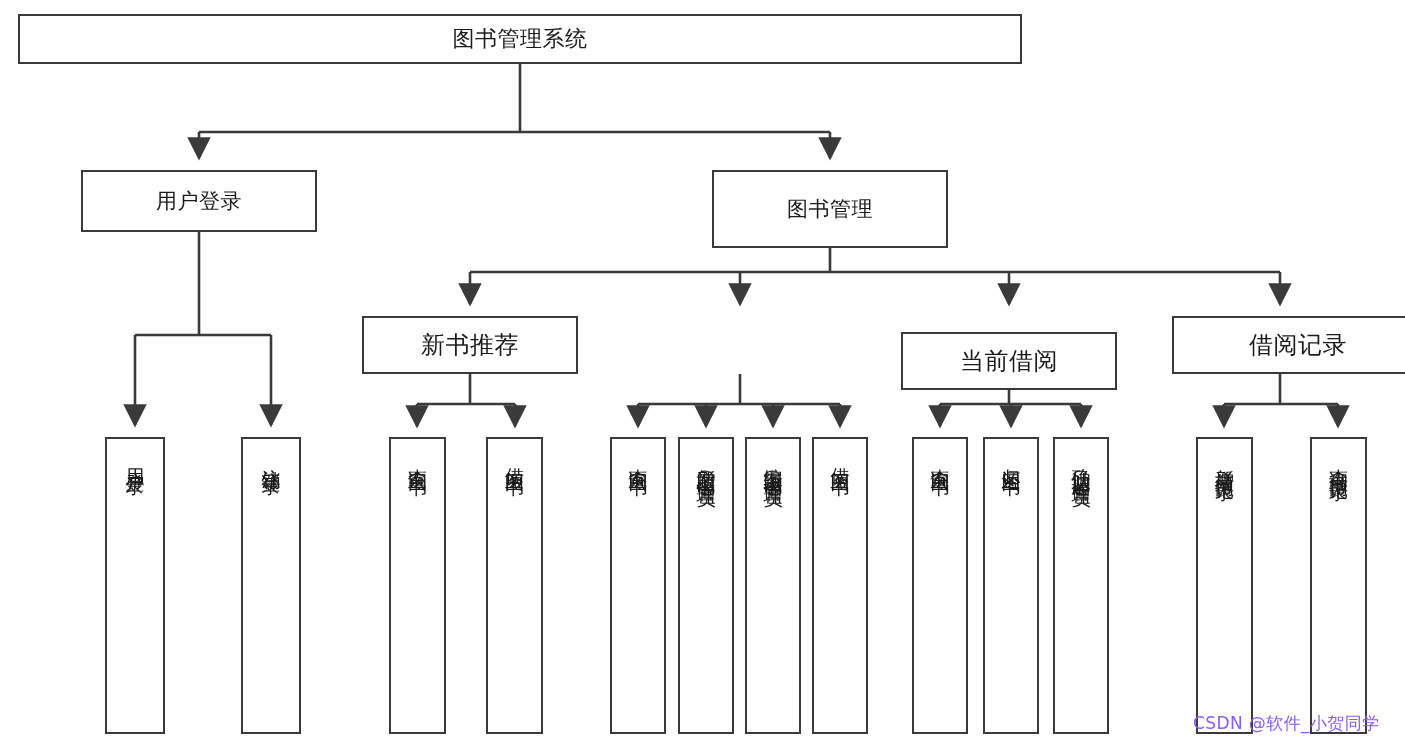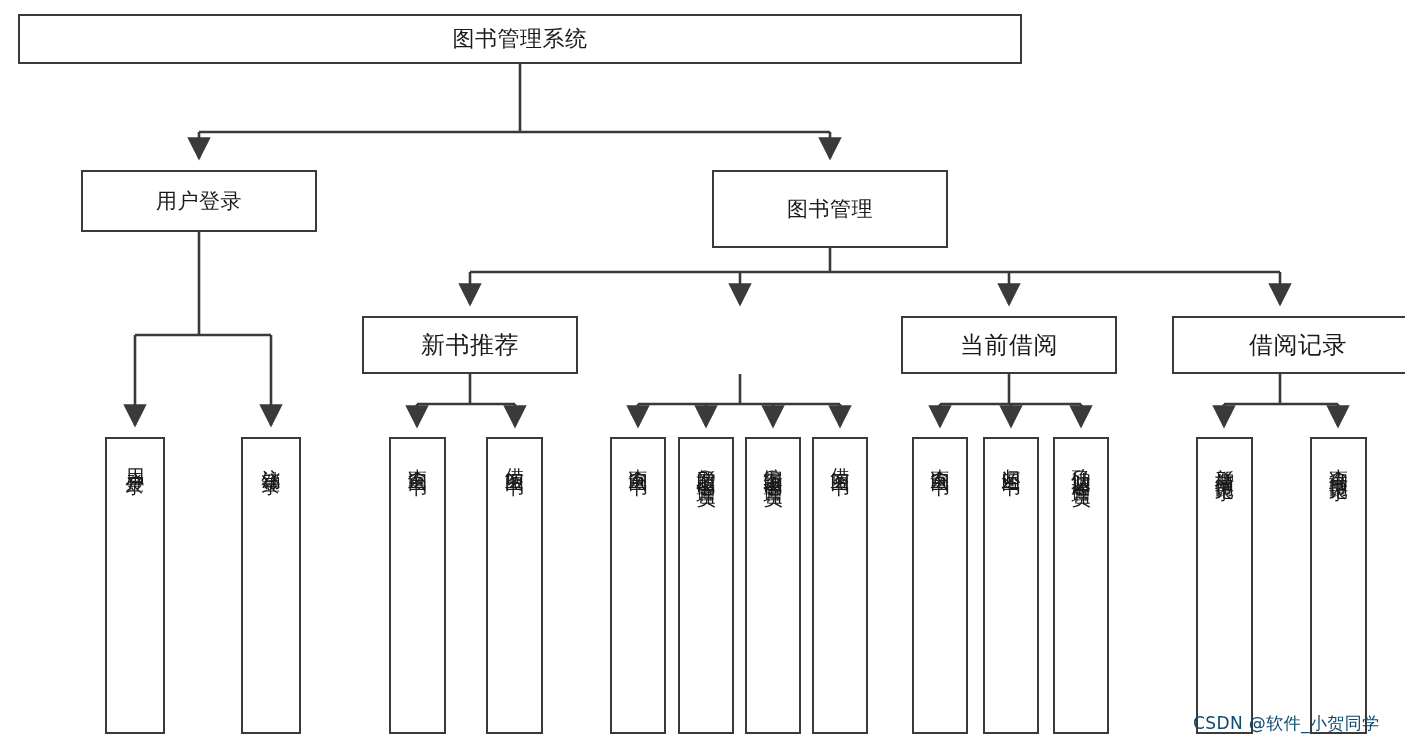--- a/index.html
+++ b/index.html
@@ -57,21 +57,21 @@
     font-size: 19px;
     line-height: 1.05;
     letter-spacing: 3px;
     white-space: normal;
   }
   .watermark {
     position: absolute;
     left: 1193px;
     top: 712px;
     font-size: 17px;
-    color: #0c4a6e;
+    color: #8b5cf6;
     letter-spacing: 0.4px;
     white-space: nowrap;
     z-index: 5;
   }
 </style>
 </head>
 <body>
 
 <div id="diagram-root">
 
@@ -144,21 +144,21 @@
   <div class="node level-2" style="left:81px; top:170px; width:236px; height:62px;">
     <span class="node-label">用户登录</span>
   </div>
   <div class="node level-2" style="left:712px; top:170px; width:236px; height:78px;">
     <span class="node-label">图书管理</span>
   </div>
 
   <div class="node level-3" style="left:362px; top:316px; width:216px; height:58px;">
     <span class="node-label">新书推荐</span>
   </div>
-  <div class="node level-3" style="left:901px; top:316px; width:216px; height:58px;">
+  <div class="node level-3" style="left:901px; top:332px; width:216px; height:58px;">
     <span class="node-label">当前借阅</span>
   </div>
   <div class="node level-3" style="left:1172px; top:316px; width:252px; height:58px;">
     <span class="node-label">借阅记录</span>
   </div>
 
   <div class="node leaf" style="left:105px; top:437px; width:60px; height:297px;">
     <span class="node-label">用户登录</span>
   </div>
   <div class="node leaf" style="left:241px; top:437px; width:60px; height:297px;">

